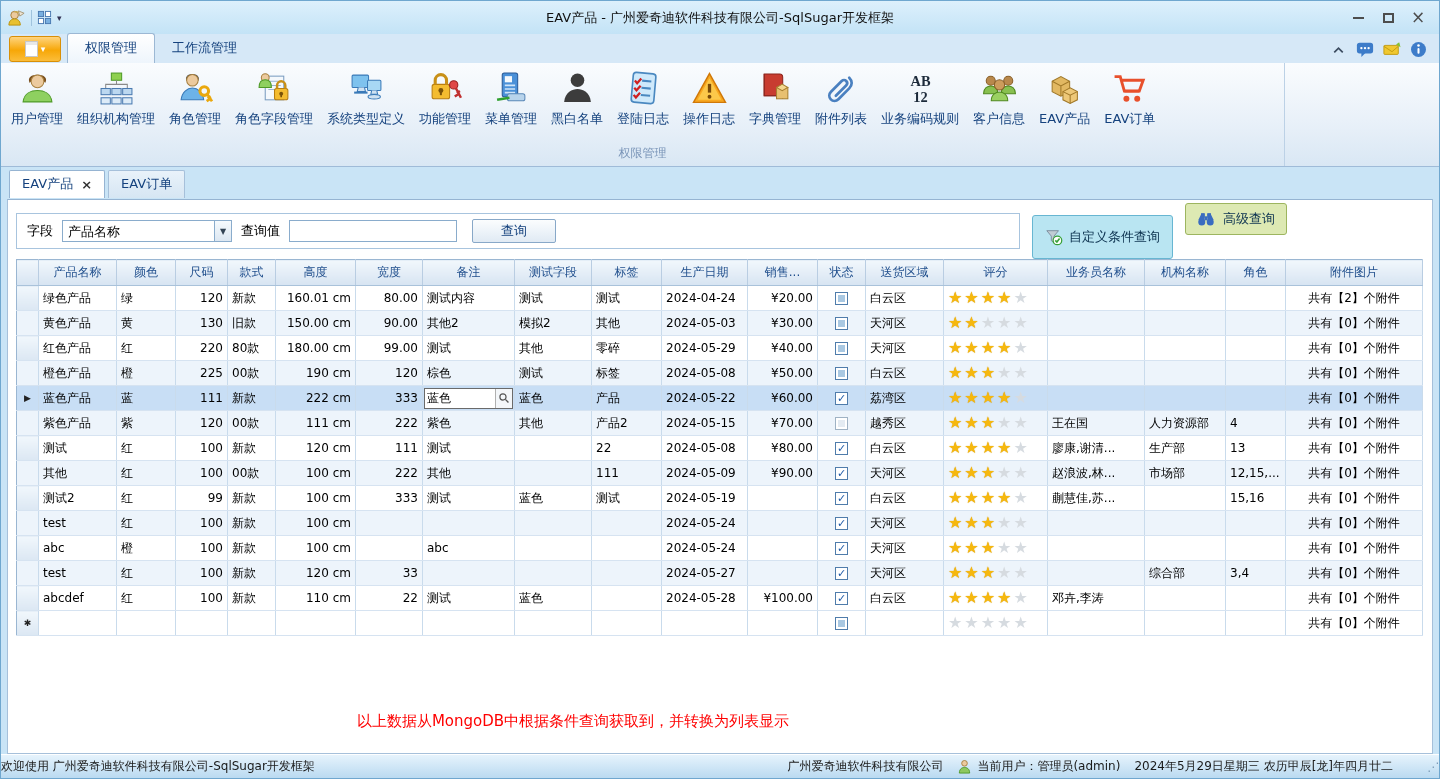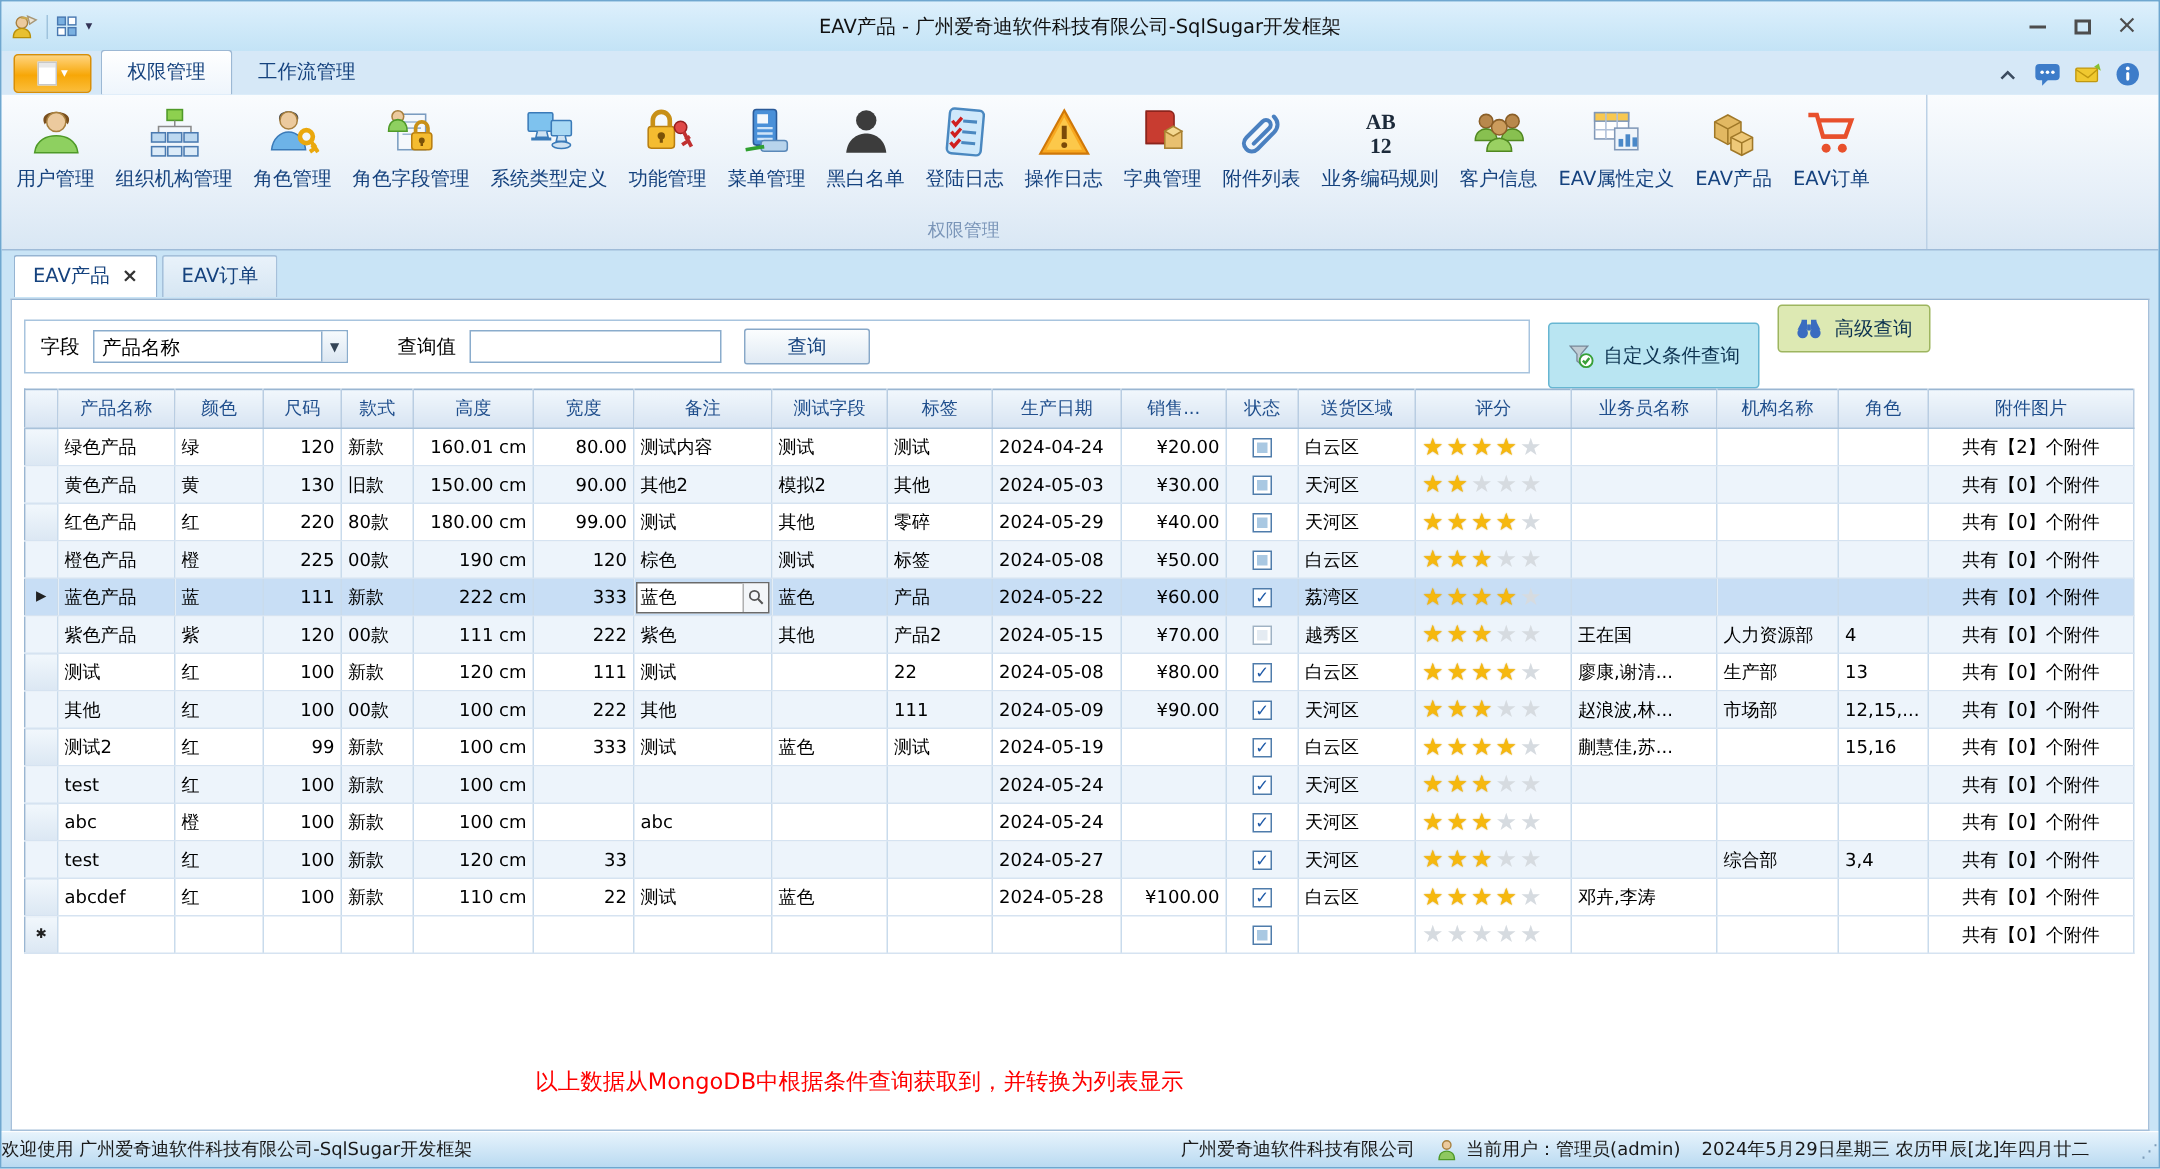--- a/index.html
+++ b/index.html
@@ -328,34 +328,20 @@
                 <path d="M18.5 22c0-5.5 4-7.5 7-7.5s7 2 7 7.5z" fill="#88c050" stroke="#508820"></path>
                 <circle cx="17" cy="13.5" r="5" fill="#cc9c5c" stroke="#8a5f28"></circle>
                 <path d="M9 29c0-6.5 5-8.5 8-8.5s8 2 8 8.5z" fill="#9ad062" stroke="#508820"></path>
               </svg>
             </span>
             <span>客户信息</span>
           </div>
           <div class="rbtn">
             <span class="icon">
               <svg viewBox="0 0 34 34">
-                <rect x="3" y="4" width="22" height="17" fill="#fff" stroke="#8098b8"></rect>
-                <rect x="3" y="4" width="22" height="5.5" fill="#f8c850" stroke="#8098b8"></rect>
-                <path d="M3 15h22M10.3 4v17M17.6 4v17" stroke="#b0c0d8"></path>
-                <rect x="16" y="14" width="15" height="14" fill="#eef4fa" stroke="#8098b8"></rect>
-                <rect x="18.5" y="21" width="3" height="5" fill="#4a88c8"></rect>
-                <rect x="23" y="18" width="3" height="8" fill="#4a88c8"></rect>
-                <rect x="27.5" y="20" width="3" height="6" fill="#4a88c8"></rect>
-              </svg>
-            </span>
-            <span>EAV属性定义</span>
-          </div>
-          <div class="rbtn">
-            <span class="icon">
-              <svg viewBox="0 0 34 34">
                 <path d="M5 10l8.5-4.5L22 10v10l-8.5 4.5L5 20z" fill="#e2b862" stroke="#a07828"></path>
                 <path d="M5 10l8.5 4.5L22 10M13.5 14.5V24" fill="none" stroke="#a07828"></path>
                 <path d="M15.5 20l7-3.6 7 3.6v8l-7 3.6-7-3.6z" fill="#eec878" stroke="#a07828"></path>
                 <path d="M15.5 20l7 3.6 7-3.6M22.5 23.6v8" fill="none" stroke="#a07828"></path>
               </svg>
             </span>
             <span>EAV产品</span>
           </div>
           <div class="rbtn">
             <span class="icon">
@@ -384,21 +370,21 @@
     </div>
 
   <div class="content">
 
     <div class="filter-panel">
       <span>字段</span>
       <div class="combo">
         <span class="combo-text">产品名称</span>
         <span class="combo-arrow">▼</span>
       </div>
-      <span style="margin-left:24px">查询值</span>
+      <span style="">查询值</span>
       <input class="txt-input" type="text" value="" style="">
       <div class="btn-query" style="margin-left:6px">查询</div>
     </div>
 
     <div class="btn-custom">
       <span class="icon" id="ic-funnel">
           <svg viewBox="0 0 20 20" style="width: 18px; height: 18px;">
             <path d="M2 3h13l-5 6v7.5l-3-2.5V9z" fill="#c0ccd4" stroke="#788898"></path>
             <circle cx="13.8" cy="13.8" r="4.8" fill="#fff" stroke="#38a038" stroke-width="1.4"></circle>
             <path d="M11.4 13.8l1.8 1.8 3-3.8" fill="none" stroke="#38a038" stroke-width="1.8"></path>

